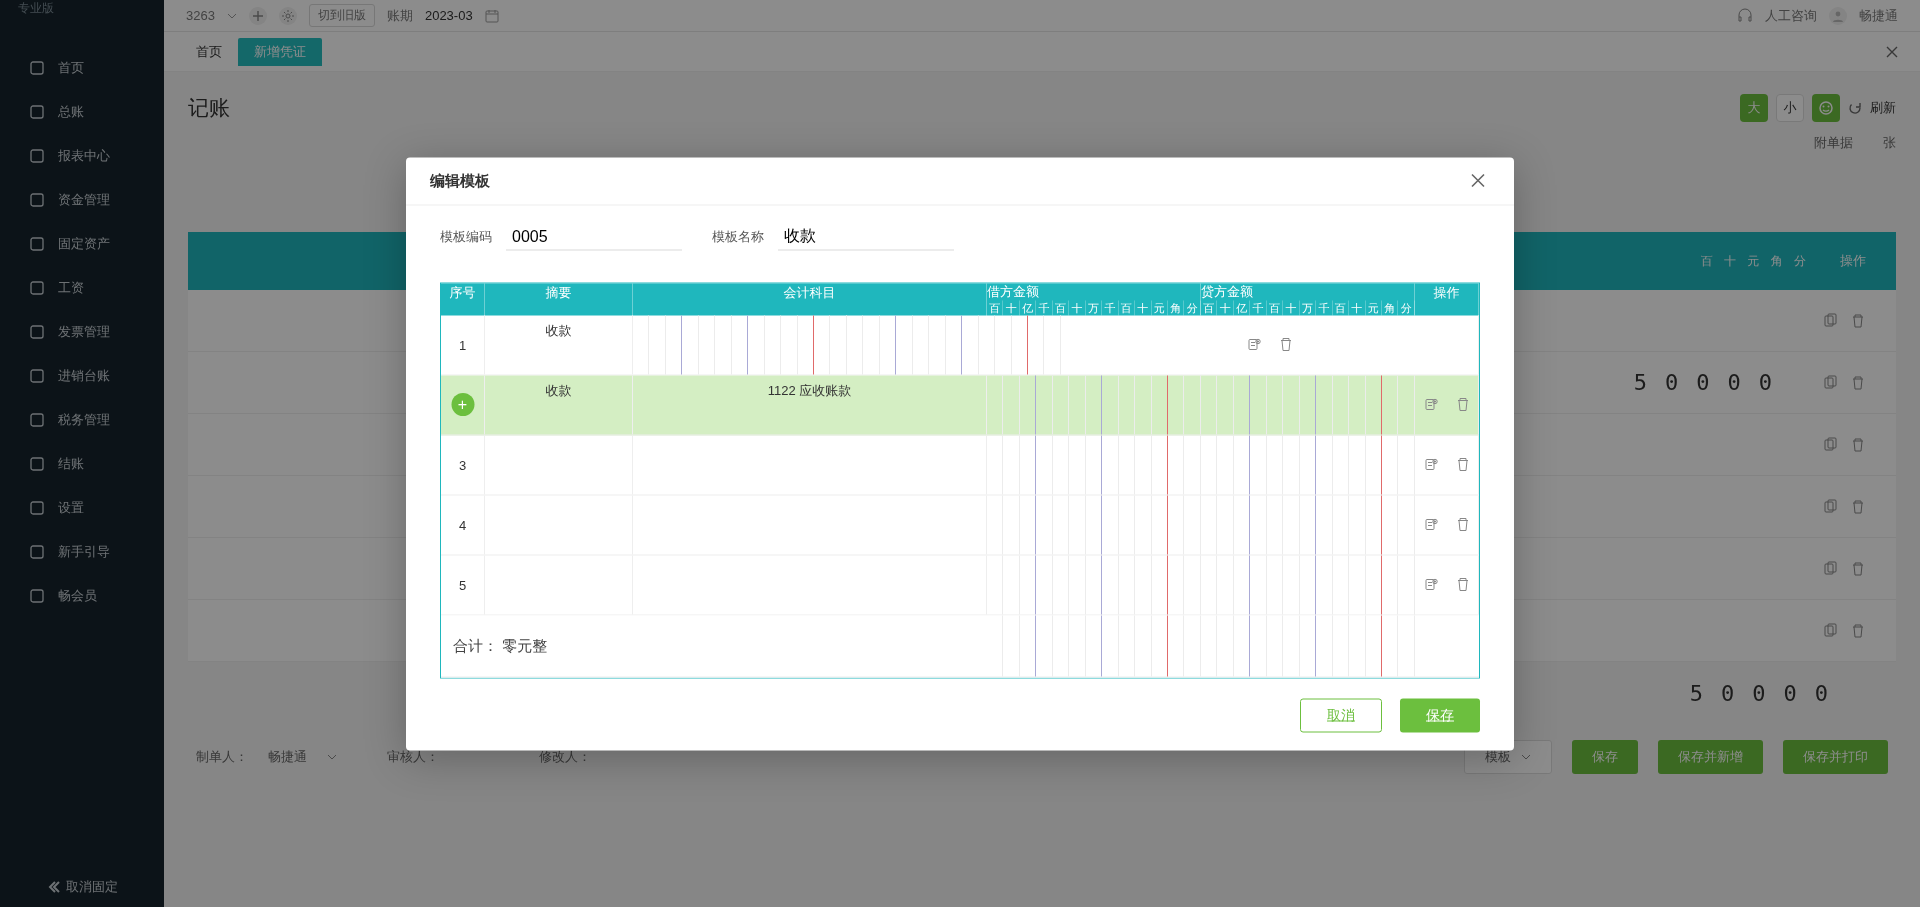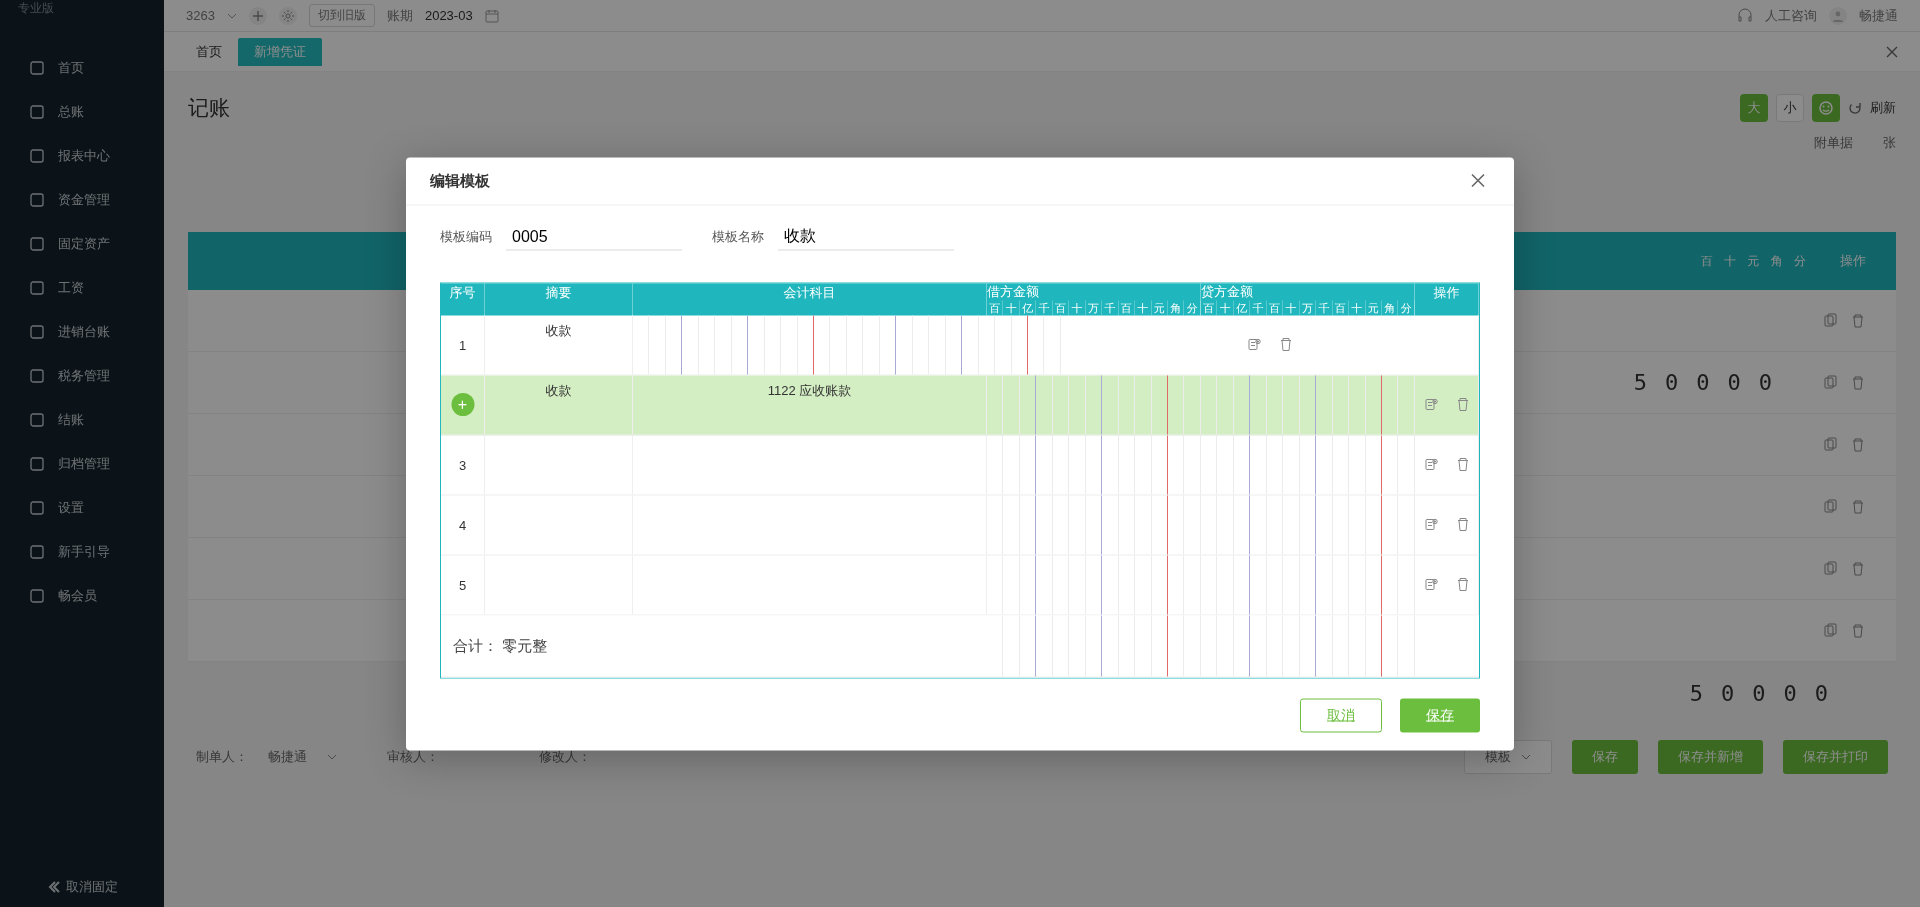--- a/index.html
+++ b/index.html
@@ -151,45 +151,45 @@
             </svg>
           </span>
           <span>工资</span>
         </div>
         <div class="sidebar-item">
           <span class="ico">
             <svg width="16" height="16" viewBox="0 0 16 16">
               <rect x="2" y="2" width="12" height="12" rx="2" fill="none" stroke="#c7ced3" stroke-width="1.3"></rect>
             </svg>
           </span>
+          <span>发票管理</span>
+        </div>
+        <div class="sidebar-item">
+          <span class="ico">
+            <svg width="16" height="16" viewBox="0 0 16 16">
+              <rect x="2" y="2" width="12" height="12" rx="2" fill="none" stroke="#c7ced3" stroke-width="1.3"></rect>
+            </svg>
+          </span>
           <span>进销台账</span>
         </div>
         <div class="sidebar-item">
           <span class="ico">
             <svg width="16" height="16" viewBox="0 0 16 16">
               <rect x="2" y="2" width="12" height="12" rx="2" fill="none" stroke="#c7ced3" stroke-width="1.3"></rect>
             </svg>
           </span>
           <span>税务管理</span>
         </div>
         <div class="sidebar-item">
           <span class="ico">
             <svg width="16" height="16" viewBox="0 0 16 16">
               <rect x="2" y="2" width="12" height="12" rx="2" fill="none" stroke="#c7ced3" stroke-width="1.3"></rect>
             </svg>
           </span>
           <span>结账</span>
-        </div>
-        <div class="sidebar-item">
-          <span class="ico">
-            <svg width="16" height="16" viewBox="0 0 16 16">
-              <rect x="2" y="2" width="12" height="12" rx="2" fill="none" stroke="#c7ced3" stroke-width="1.3"></rect>
-            </svg>
-          </span>
-          <span>归档管理</span>
         </div>
         <div class="sidebar-item">
           <span class="ico">
             <svg width="16" height="16" viewBox="0 0 16 16">
               <rect x="2" y="2" width="12" height="12" rx="2" fill="none" stroke="#c7ced3" stroke-width="1.3"></rect>
             </svg>
           </span>
           <span>设置</span>
         </div>
         <div class="sidebar-item">

